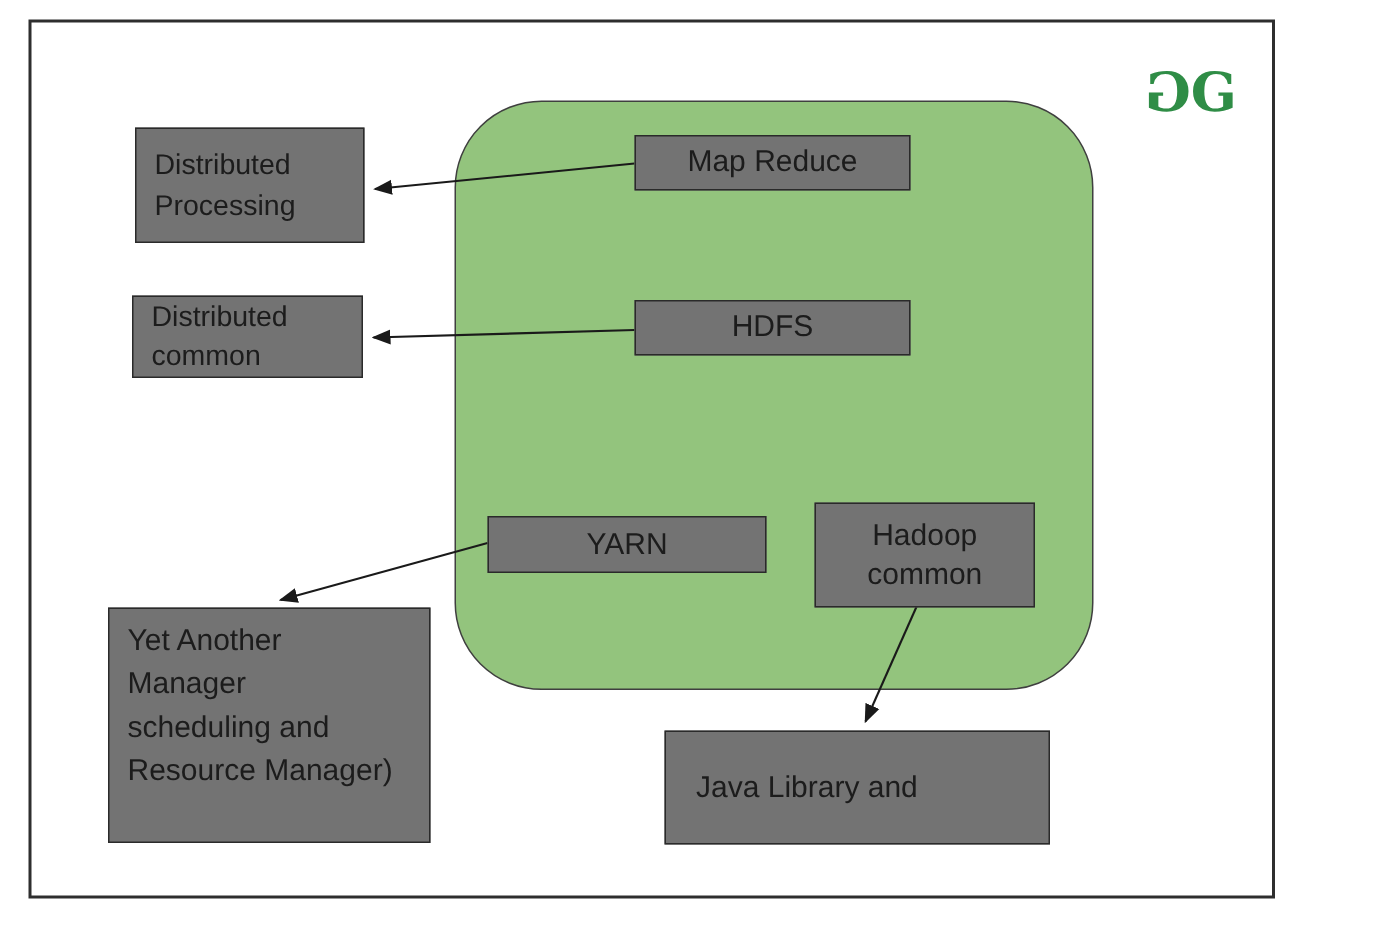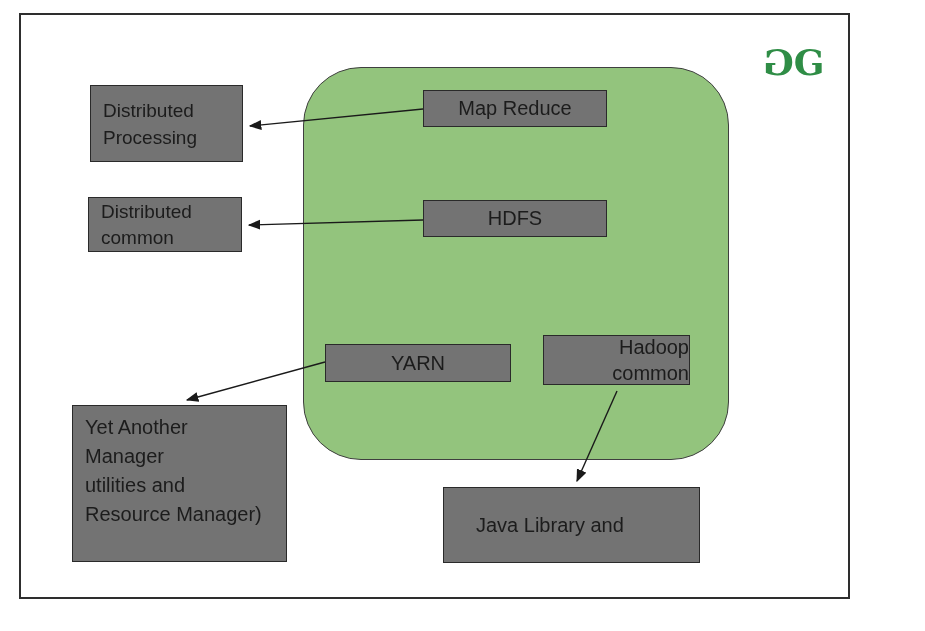--- a/index.html
+++ b/index.html
@@ -25,25 +25,25 @@
     box-sizing:border-box;z-index:3;display:flex;flex-direction:column;
     font-size:20px;line-height:27px;
   }
   .box.center{align-items:center;justify-content:center;text-align:center;}
   .box.leftpad{justify-content:center;padding-left:12px;}
   .line{display:block;}
   
   #box-map-reduce{left:423px;top:90px;width:184px;height:37px;}
   #box-hdfs{left:423px;top:200px;width:184px;height:37px;align-items:center;}
   #box-yarn{left:325px;top:344px;width:186px;height:38px;}
-  #box-hadoop-common{left:543px;top:335px;width:147px;height:50px;line-height:26px;align-items:flex-end;}
+  #box-hadoop-common{left:543px;top:335px;width:147px;height:70px;line-height:26px;}
   #box-distributed-processing{left:90px;top:85px;width:153px;height:77px;font-size:19px;}
   #box-distributed-storage{left:88px;top:197px;width:154px;height:55px;font-size:19px;line-height:26px;}
   #box-yarn-description{left:72px;top:405px;width:215px;height:157px;padding-top:7px;justify-content:flex-start;line-height:29px;}
-  #box-java-library{left:443px;top:487px;width:257px;height:76px;padding-left:32px;line-height:28px;}
+  #box-java-library{left:443px;top:487px;width:257px;height:76px;padding-left:20px;line-height:28px;}
   .logo{
     position:absolute;left:765px;top:44px;z-index:3;
     font-family:"DejaVu Serif","Liberation Serif",serif;
     font-size:36px;line-height:36px;letter-spacing:-2px;font-weight:600;
   }
   .logo .flip{display:inline-block;transform:scaleX(-1);}
 </style>
 </head>
 <body>
 
@@ -88,21 +88,21 @@
   </div>
 
   <div class="box leftpad" id="box-distributed-storage">
     <span class="line">Distributed</span>
     <span class="line">common</span>
   </div>
 
   <div class="box leftpad" id="box-yarn-description">
     <span class="line">Yet Another</span>
     <span class="line">Manager</span>
-    <span class="line">utilities and</span>
+    <span class="line">scheduling and</span>
     <span class="line">Resource Manager)</span>
   </div>
 
   <div class="box leftpad" id="box-java-library">
     <span class="line">Java Library and</span>
   </div>
 
   <div class="logo" id="gfg-logo" style="color: rgb(47, 141, 70);">
     <span class="flip">G</span><span>G</span>
   </div>

